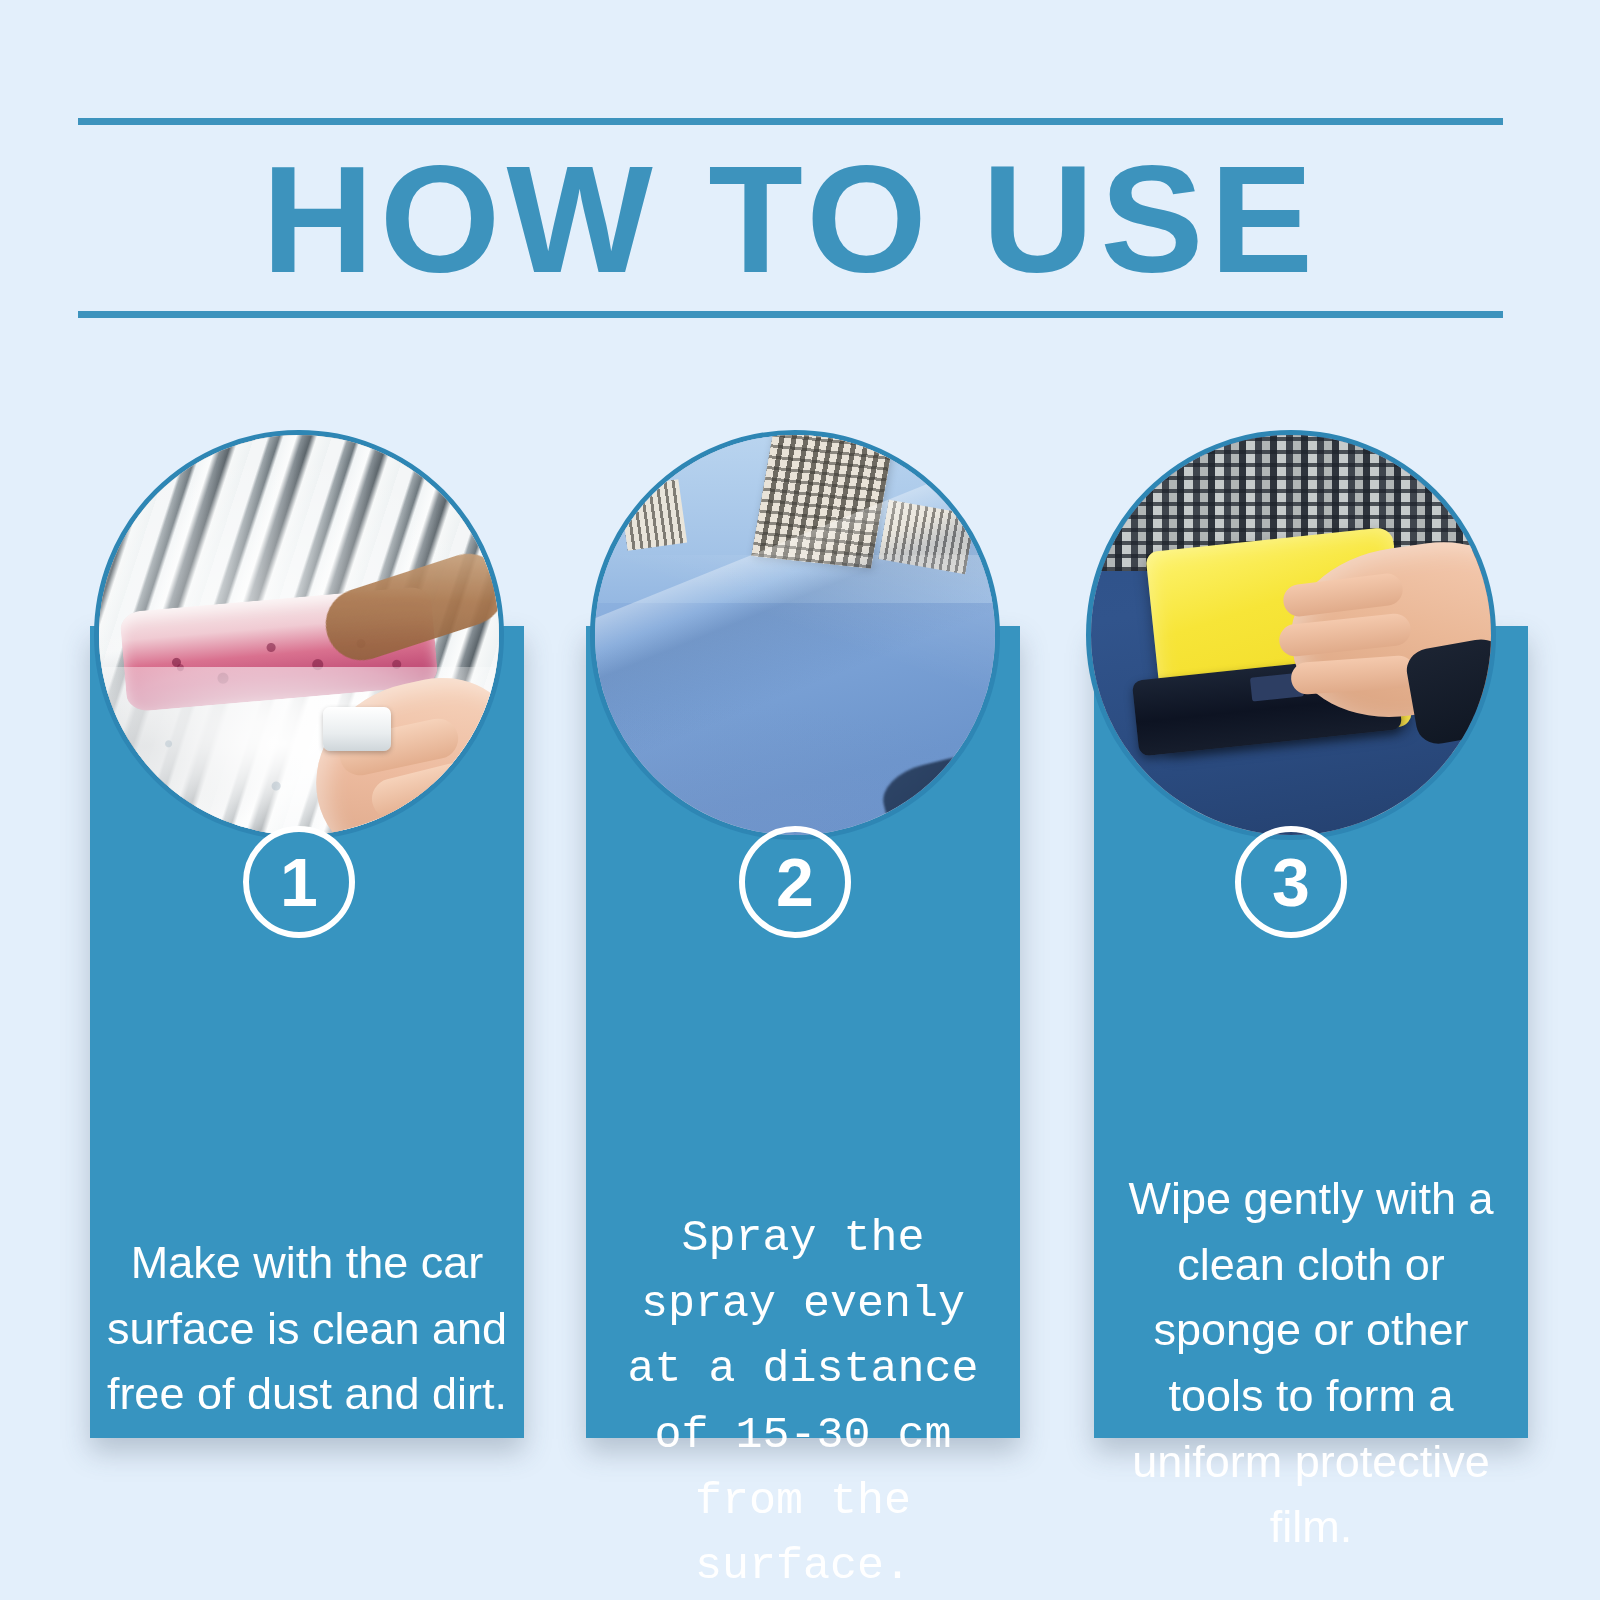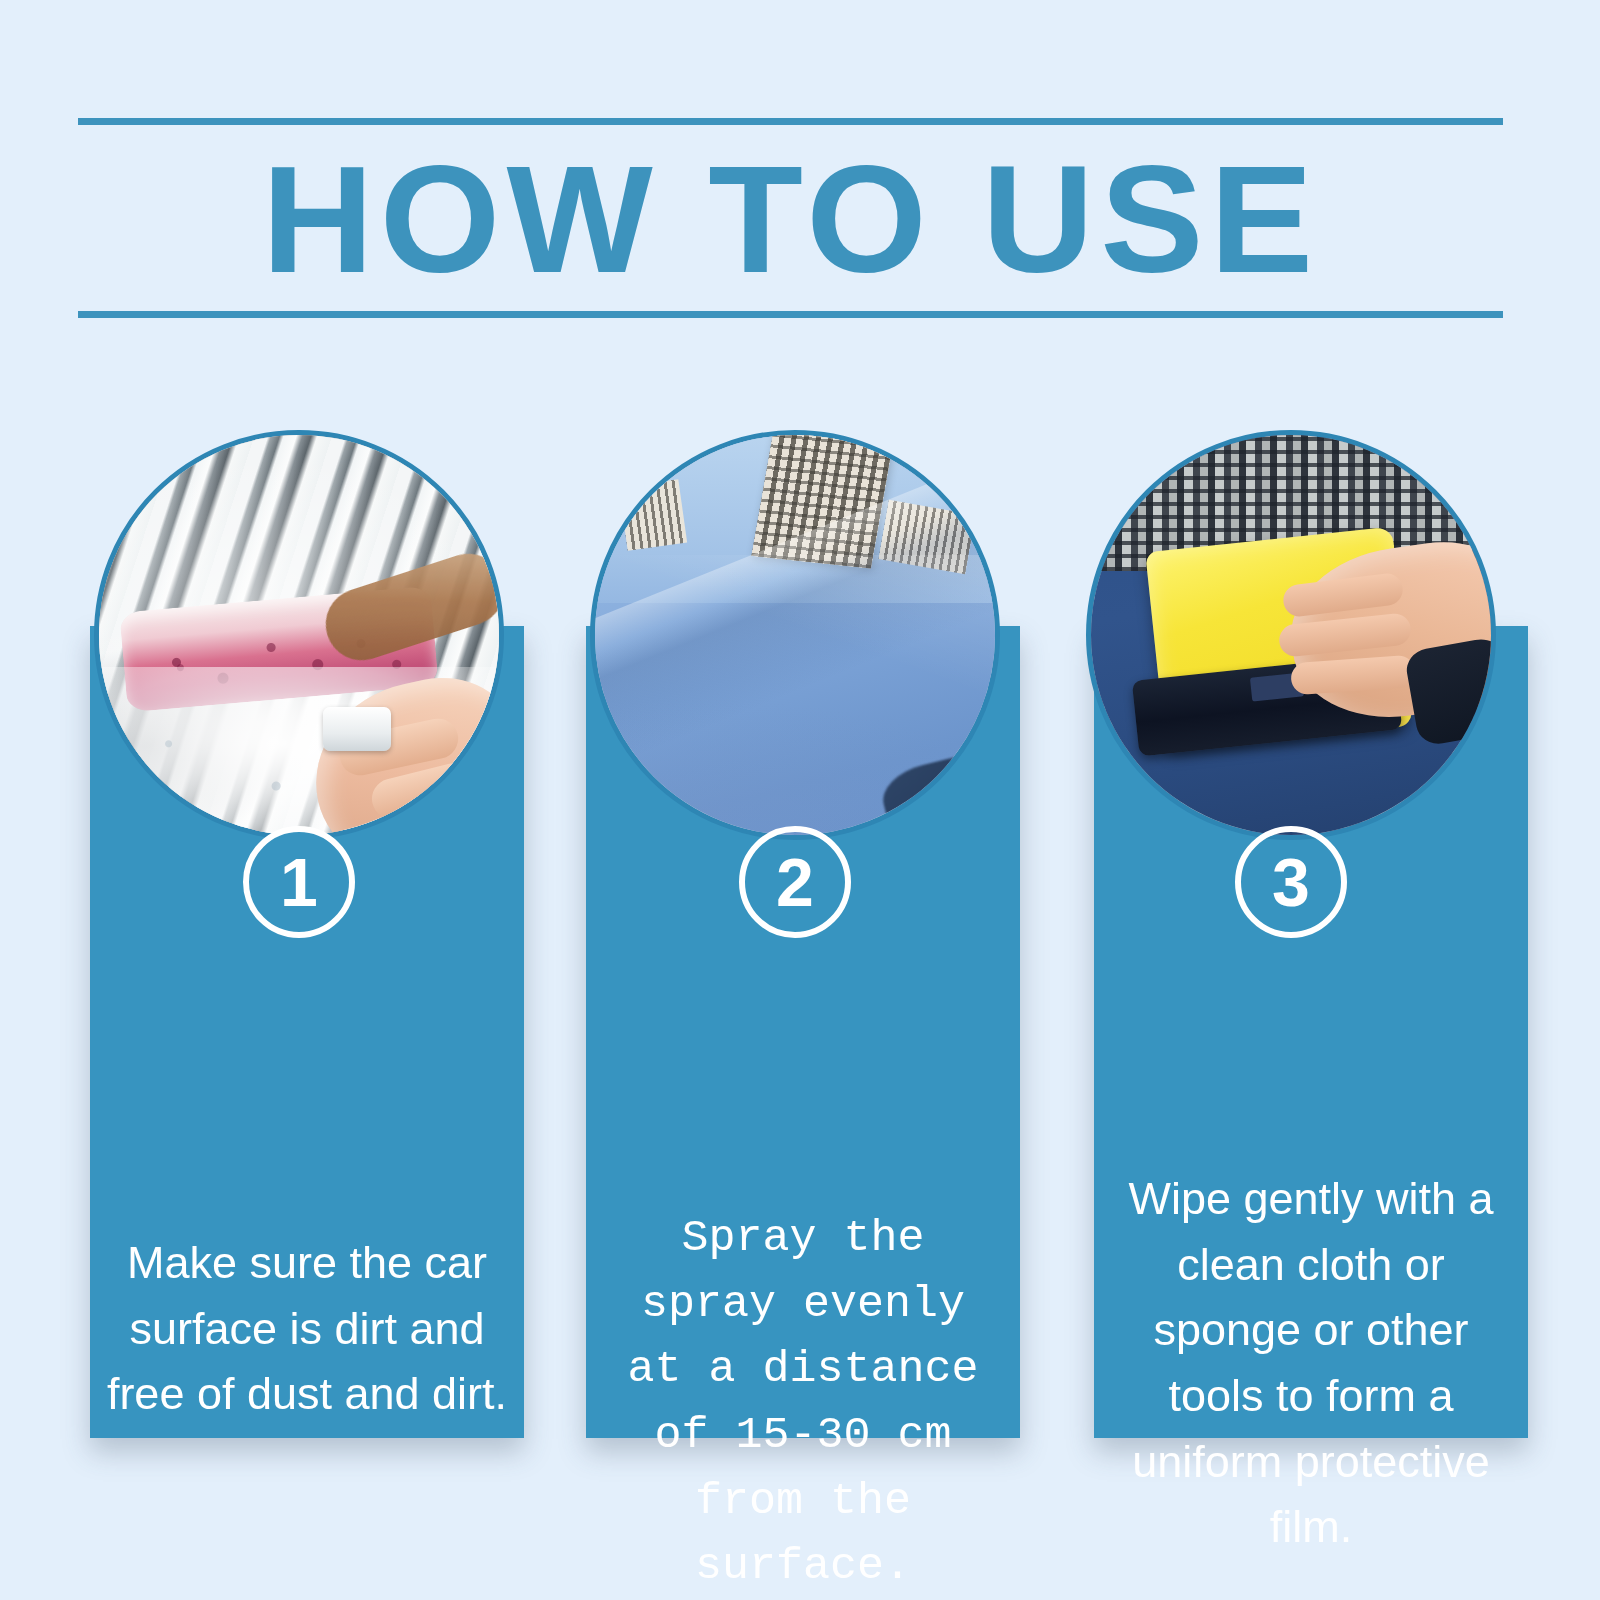--- a/index.html
+++ b/index.html
@@ -318,21 +318,21 @@
 
 <div class="header">
   <div class="rule"></div>
   <div class="title">HOW TO USE</div>
   <div class="rule rule-bottom"></div>
 </div>
 
 <div class="cards">
 
   <div class="card card-1">
-    <div class="card-text text-1">Make sure the car surface is dirt and free of dust and dirt.</div>
+    <div class="card-text text-1">Make with the car surface is clean and free of dust and dirt.</div>
   </div>
 
   <div class="photo photo-1">
     <div class="photo-inner">
       <div class="ph1-base"></div>
       <div class="ph1-swirl"></div>
       <div class="ph1-sponge"></div>
       <div class="ph1-brush"></div>
       <div class="ph1-foam"></div>
       <div class="ph1-hand"></div>

